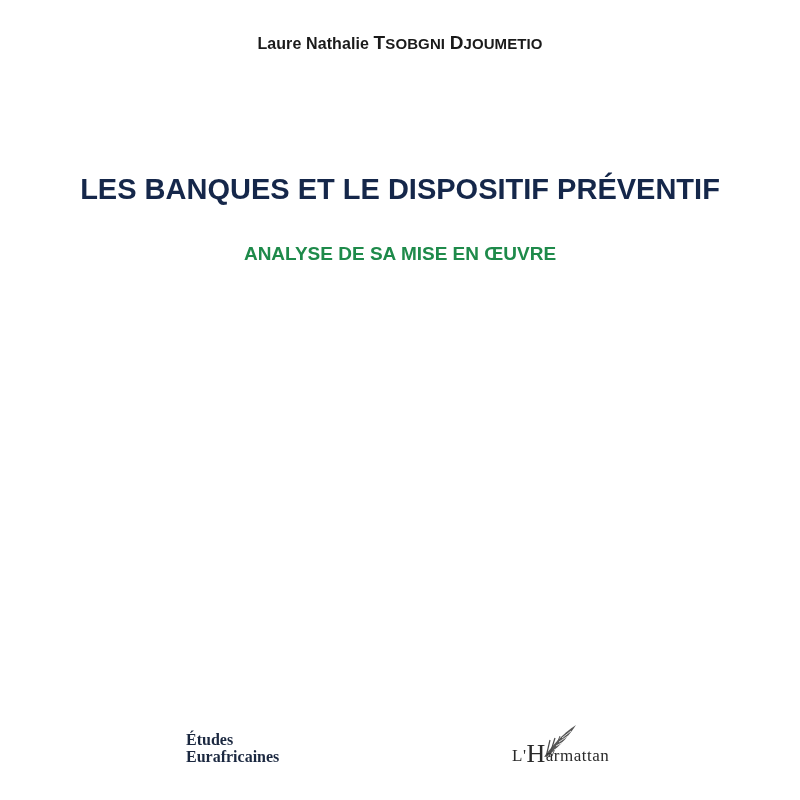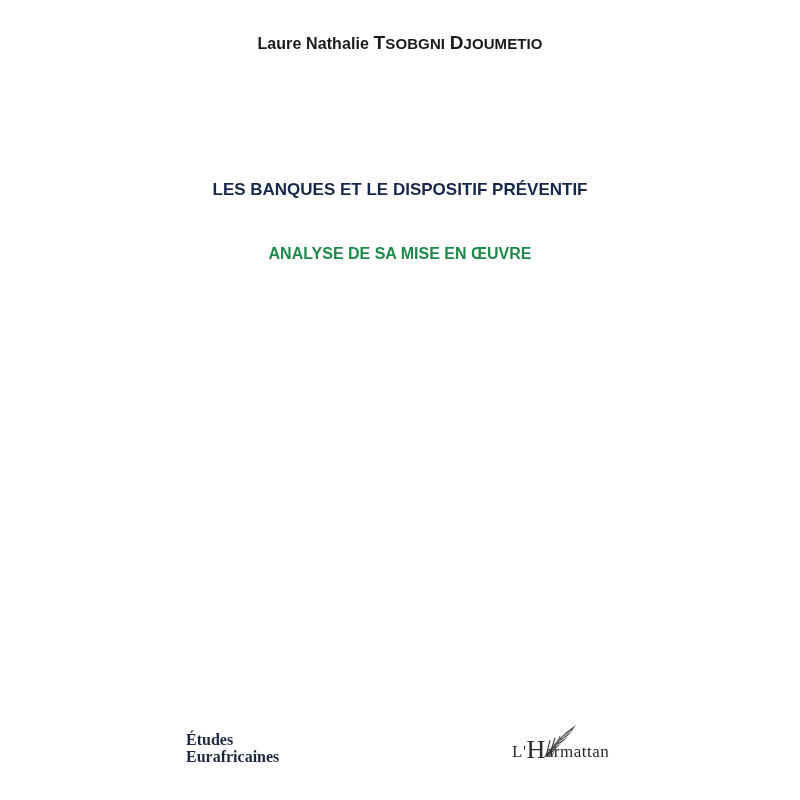--- a/index.html
+++ b/index.html
@@ -13,44 +13,44 @@
       position: absolute; left: 0; width: 800px; top: 32px; text-align: center;
       font-family: "Liberation Sans", sans-serif; font-weight: bold; color: #1a1a1a;
       font-size: 16px; letter-spacing: 0.1px; line-height: 22px;
     }
     .author .sc-big { font-size: 19px; }
     .author .sc-small { font-size: 15px; }
 
     .title {
       position: absolute; left: 0; width: 800px; top: 176px; text-align: center;
       font-family: "Liberation Sans", sans-serif; font-weight: bold; color: #15274a;
-      font-size: 17px; line-height: 27px; letter-spacing: 0px;
+      font-size: 29px; line-height: 27px; letter-spacing: 0px;
     }
     .title div { white-space: nowrap; }
 
     .subtitle {
       position: absolute; left: 0; width: 800px; top: 246px; text-align: center;
       font-family: "Liberation Sans", sans-serif; font-weight: bold; color: #1e8a4a;
-      font-size: 16px; line-height: 16.5px;
+      font-size: 19px; line-height: 16.5px;
     }
     .subtitle div { white-space: nowrap; }
 
     .series {
       position: absolute; left: 186px; top: 731px;
       font-family: "Liberation Serif", serif; font-weight: bold; color: #1b2840;
       font-size: 16px; line-height: 17px;
     }
 
     .publisher {
       position: absolute; left: 512px; top: 724px; width: 110px; height: 46px;
     }
     .publisher .logo-text {
       position: absolute; left: 0; bottom: 4px;
       font-family: "Liberation Serif", serif; color: #2a2a2a; white-space: nowrap;
-      font-size: 17px; line-height: 28px; letter-spacing: 0.5px;
+      font-size: 17px; line-height: 20px; letter-spacing: 0.5px;
     }
     .publisher .logo-text .big-h { font-size: 26px; vertical-align: -1px; }
     .publisher .feather { position: absolute; left: 28px; top: 0px; width: 40px; height: 34px; }
   </style>
 </head>
 <body>
 
 <div class="cover">
 
   <div class="author">

